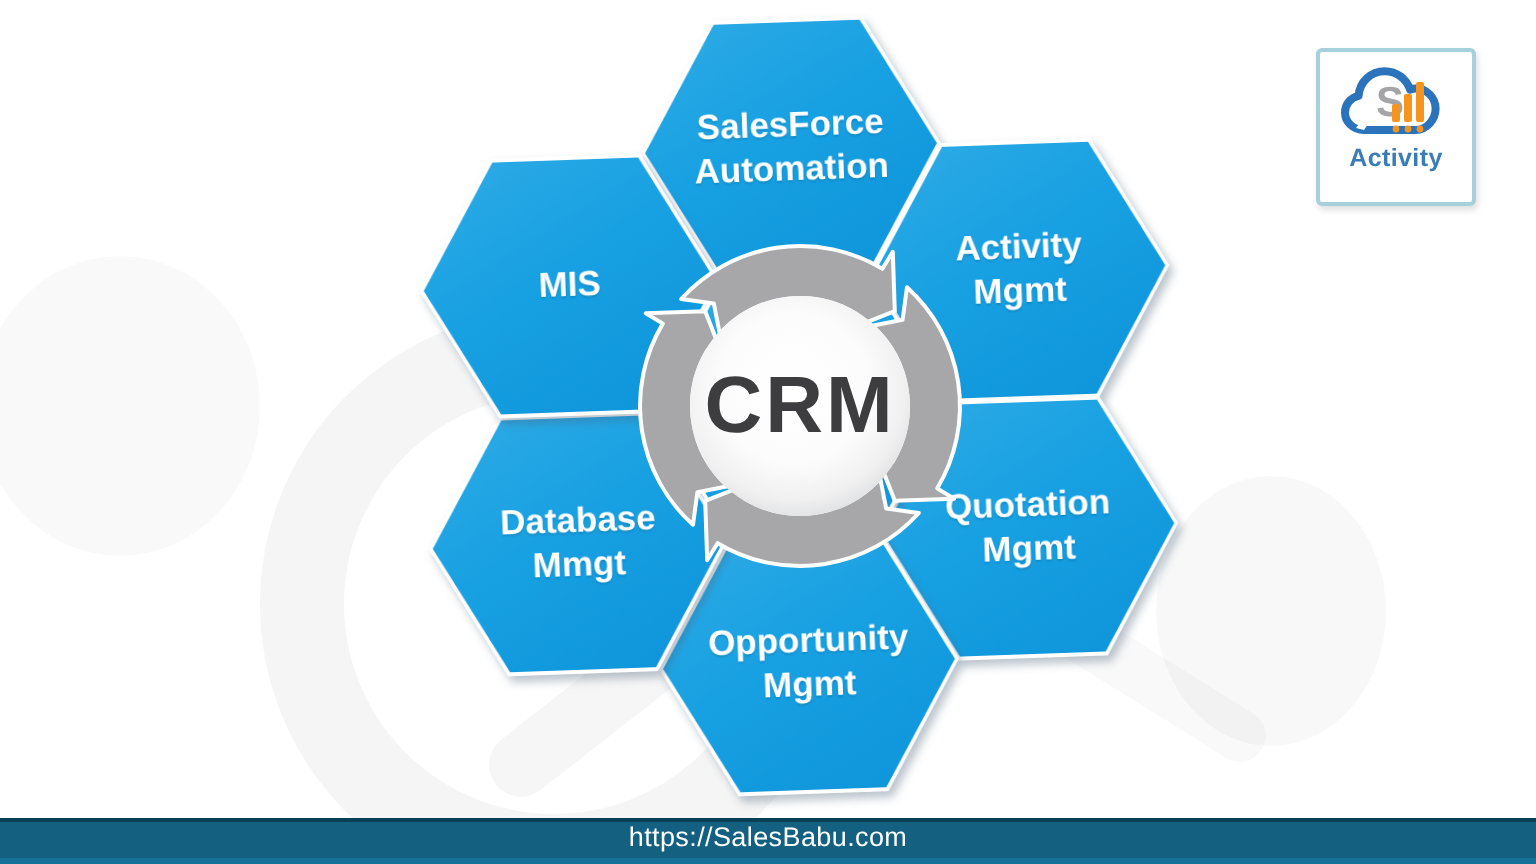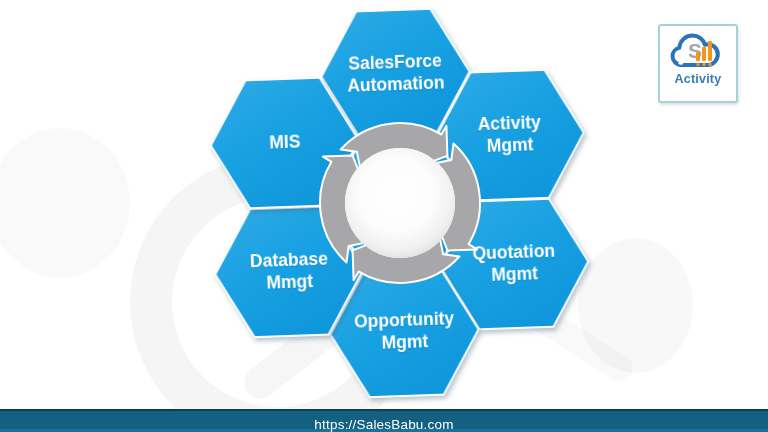--- a/index.html
+++ b/index.html
@@ -50,21 +50,21 @@
   
   .logo{position:absolute;left:658px;top:24px;width:80px;height:79px;background:#ffffff;
         border:2px solid #a6d0dc;border-radius:3px;box-shadow:1px 2px 3px rgba(0,0,0,0.13);
         display:flex;flex-direction:column;align-items:center;justify-content:flex-start;
         padding-top:3px;box-sizing:border-box;}
   .logo-text{font-size:12.5px;color:#3a7cb4;font-weight:600;letter-spacing:0.2px;margin-top:-1px;}
 
   
   .footer{position:absolute;left:0;bottom:0;width:768px;height:23px;background:#136080;
           border-top:2px solid #0a3f55;box-shadow:inset 0 -3px 0 #15729b;
-          display:flex;align-items:flex-end;justify-content:center;box-sizing:border-box;}
+          display:flex;align-items:flex-start;justify-content:center;box-sizing:border-box;}
   .footer-url{color:#ffffff;font-size:13.5px;letter-spacing:0.2px;}
 </style>
 </head>
 <body>
 
 <div class="stage">
 
   <div class="wm wm-ring"></div>
   <div class="wm wm-blob-left"></div>
   <div class="wm wm-blob-right"></div>
@@ -155,20 +155,21 @@
         <stop offset="82%" stop-color="#f0f0f1"></stop>
         <stop offset="100%" stop-color="#dcddde"></stop>
       </radialGradient>
     </defs>
     <path id="seg" fill="#a7a7a9" stroke="#ffffff" stroke-width="2" stroke-linejoin="round" d="M 40.6 46.5 A 80 80 0 0 1 141.2 31.4 L 146.4 22.9 L 147.4 52.6 L 122.7 62.3 L 127.8 53.7 A 54 54 0 0 0 59.9 63.9 L 56.9 48.7 Z"></path>
     <use href="#seg" transform="rotate(90 100 100)"></use>
     <use href="#seg" transform="rotate(180 100 100)"></use>
     <use href="#seg" transform="rotate(270 100 100)"></use>
     <circle cx="100" cy="100" r="55" fill="url(#g-sphere)"></circle>
   </svg>
+  <div class="crm-label">CRM</div>
 
   <div class="logo">
     <svg width="58" height="44" viewBox="0 0 58 44">
       <path d="M13 36 C7.2 36 3.5 31.6 3.5 27.2 C3.5 23.1 6.4 19.7 10.3 18.9 C10.8 11.9 16.4 6.6 23.4 6.6 C29.4 6.6 34.4 10.5 36 15.8 C36.9 15.5 37.9 15.3 38.9 15.3 C44.4 15.3 48.8 19.8 48.8 25.3 C48.8 30.8 44.4 36 38.9 36 Z" fill="#ffffff" stroke="#2b74bc" stroke-width="4" stroke-linejoin="round"></path>
       <text x="19" y="29" font-family="Liberation Sans, sans-serif" font-size="21" font-weight="bold" fill="#a5a5a7">S</text>
       <rect x="27" y="23" width="4" height="9" rx="1" fill="#f7941e"></rect>
       <rect x="33" y="18" width="4" height="14" rx="1" fill="#f7941e"></rect>
       <rect x="39" y="12" width="4" height="20" rx="1" fill="#f7941e"></rect>
       <circle cx="29" cy="35.5" r="1.7" fill="#f7941e"></circle>
       <circle cx="35" cy="35.5" r="1.7" fill="#f7941e"></circle>

